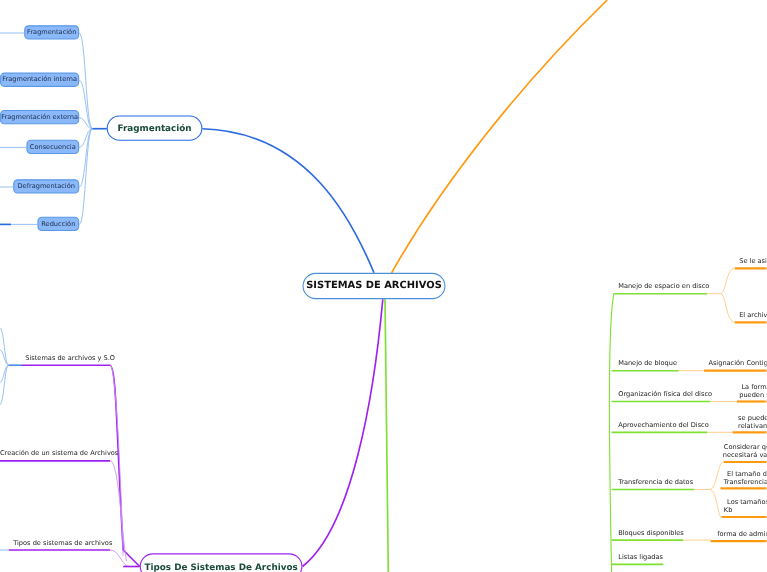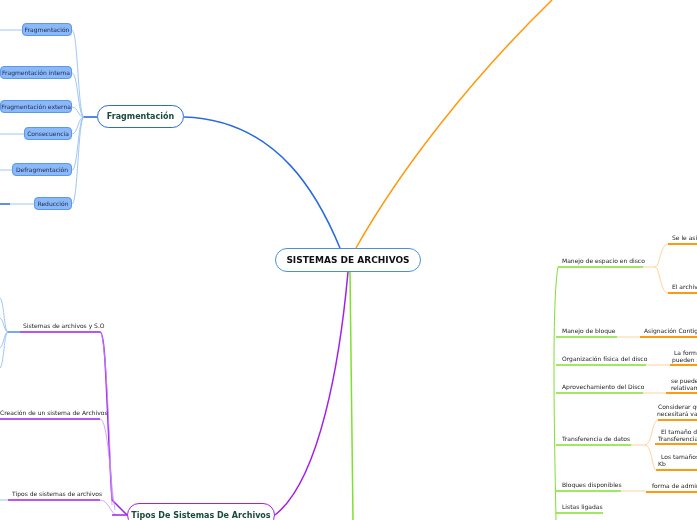--- a/index.html
+++ b/index.html
@@ -1,19 +1,19 @@
 <!DOCTYPE html>
 <html><head>
   <meta charset="utf-8">
   <style>
     html, body { margin:0; padding:0; }
     body { width:697px; height:520px; position:relative; overflow:hidden; background:#ffffff; font-family:"DejaVu Sans", sans-serif; }
     svg.links { position:absolute; left:0; top:0; width:697px; height:520px; }
     .node { position:absolute; box-sizing:border-box; white-space:nowrap; }
-    .central { left:275px; top:248px; width:146px; height:24px; border:1.5px solid #4a90d9; border-radius:12px; background:#fff; font-weight:bold; font-size:9px; color:#111; display:flex; align-items:center; justify-content:center; }
+    .central { left:275px; top:248px; width:130px; height:24px; border:1.5px solid #4a90d9; border-radius:12px; background:#fff; font-weight:bold; font-size:9px; color:#111; display:flex; align-items:center; justify-content:center; }
     .main-topic { background:#fff; border-radius:12px; font-weight:bold; font-size:8px; color:#1a4a3a; display:flex; align-items:center; justify-content:center; }
     .frag { left:97px; top:105px; width:87px; height:23px; border:1.5px solid #2a6ae0; }
     .tipos { left:127px; top:503px; width:148px; height:24px; border:1.5px solid #a020f0; }
     .sub-blue { background:#8ab8f8; border:1px solid #5a98e8; border-radius:4px; font-size:6px; color:#1a2a4a; height:13px; display:flex; align-items:center; justify-content:center; padding:0 4px; }
     .lbl { position:absolute; font-size:6px; color:#222; white-space:nowrap; }
   </style>
 </head>
 <body>
 
 <svg class="links" viewBox="0 0 697 520">

